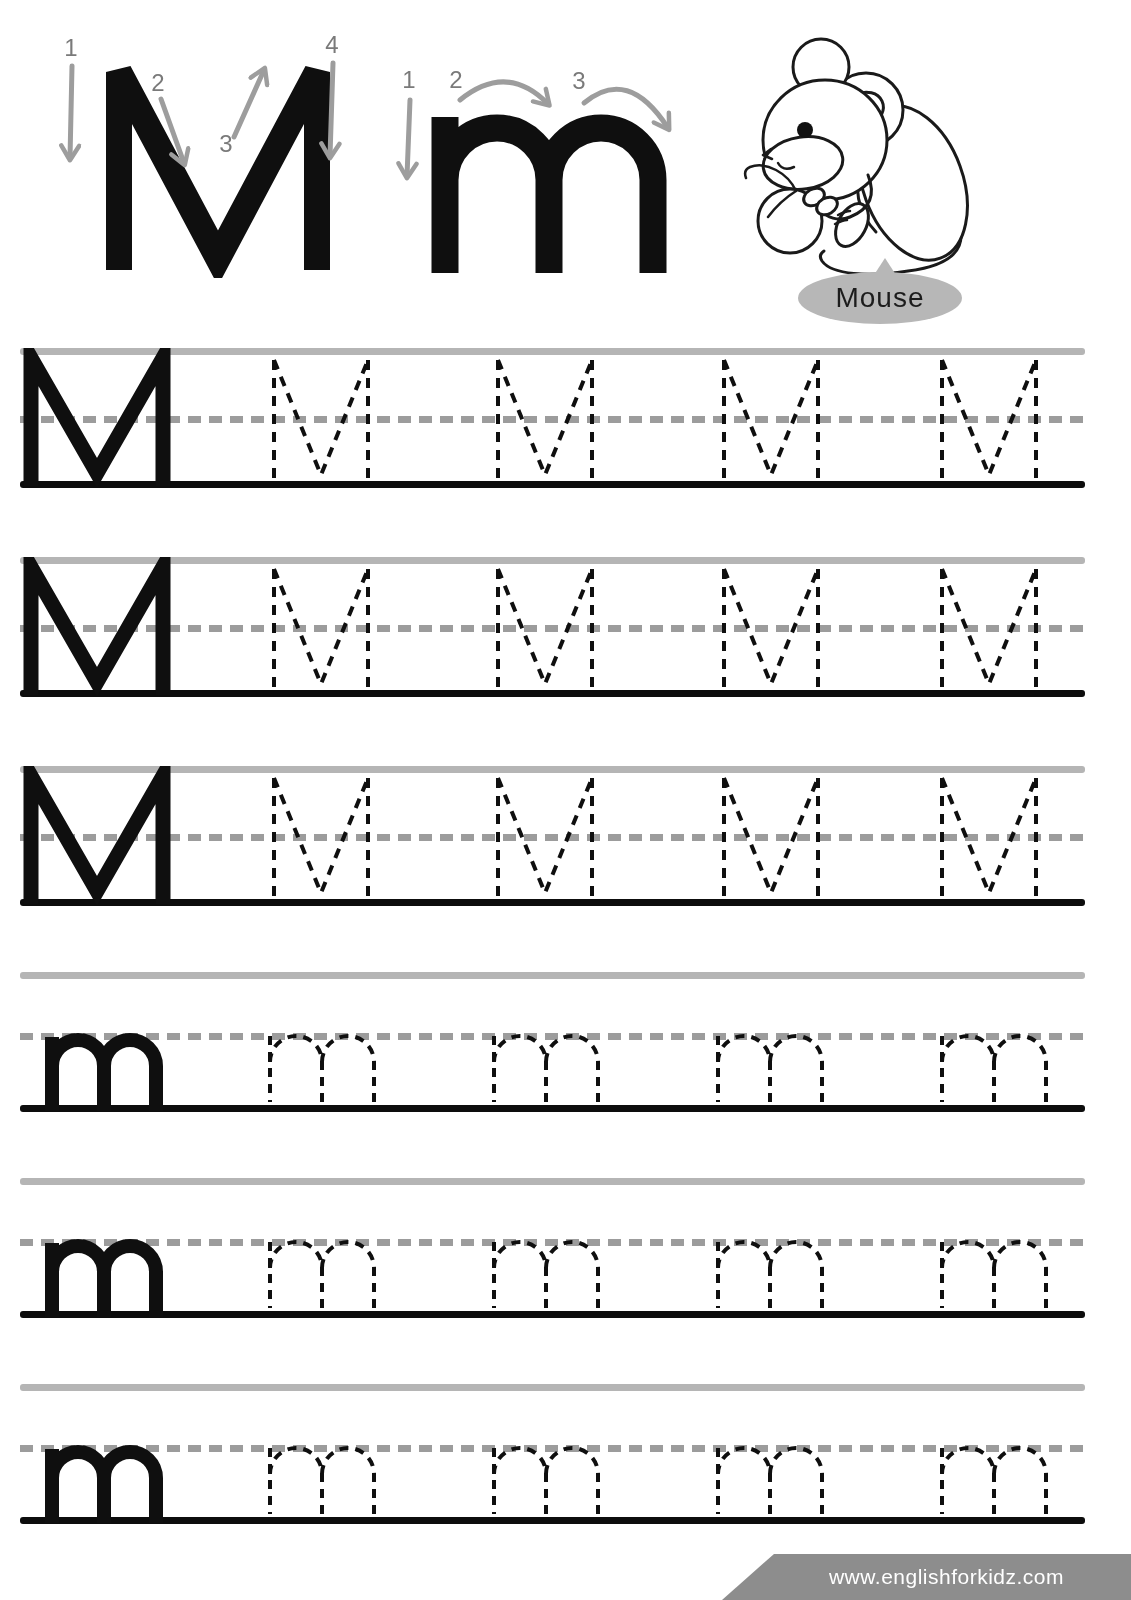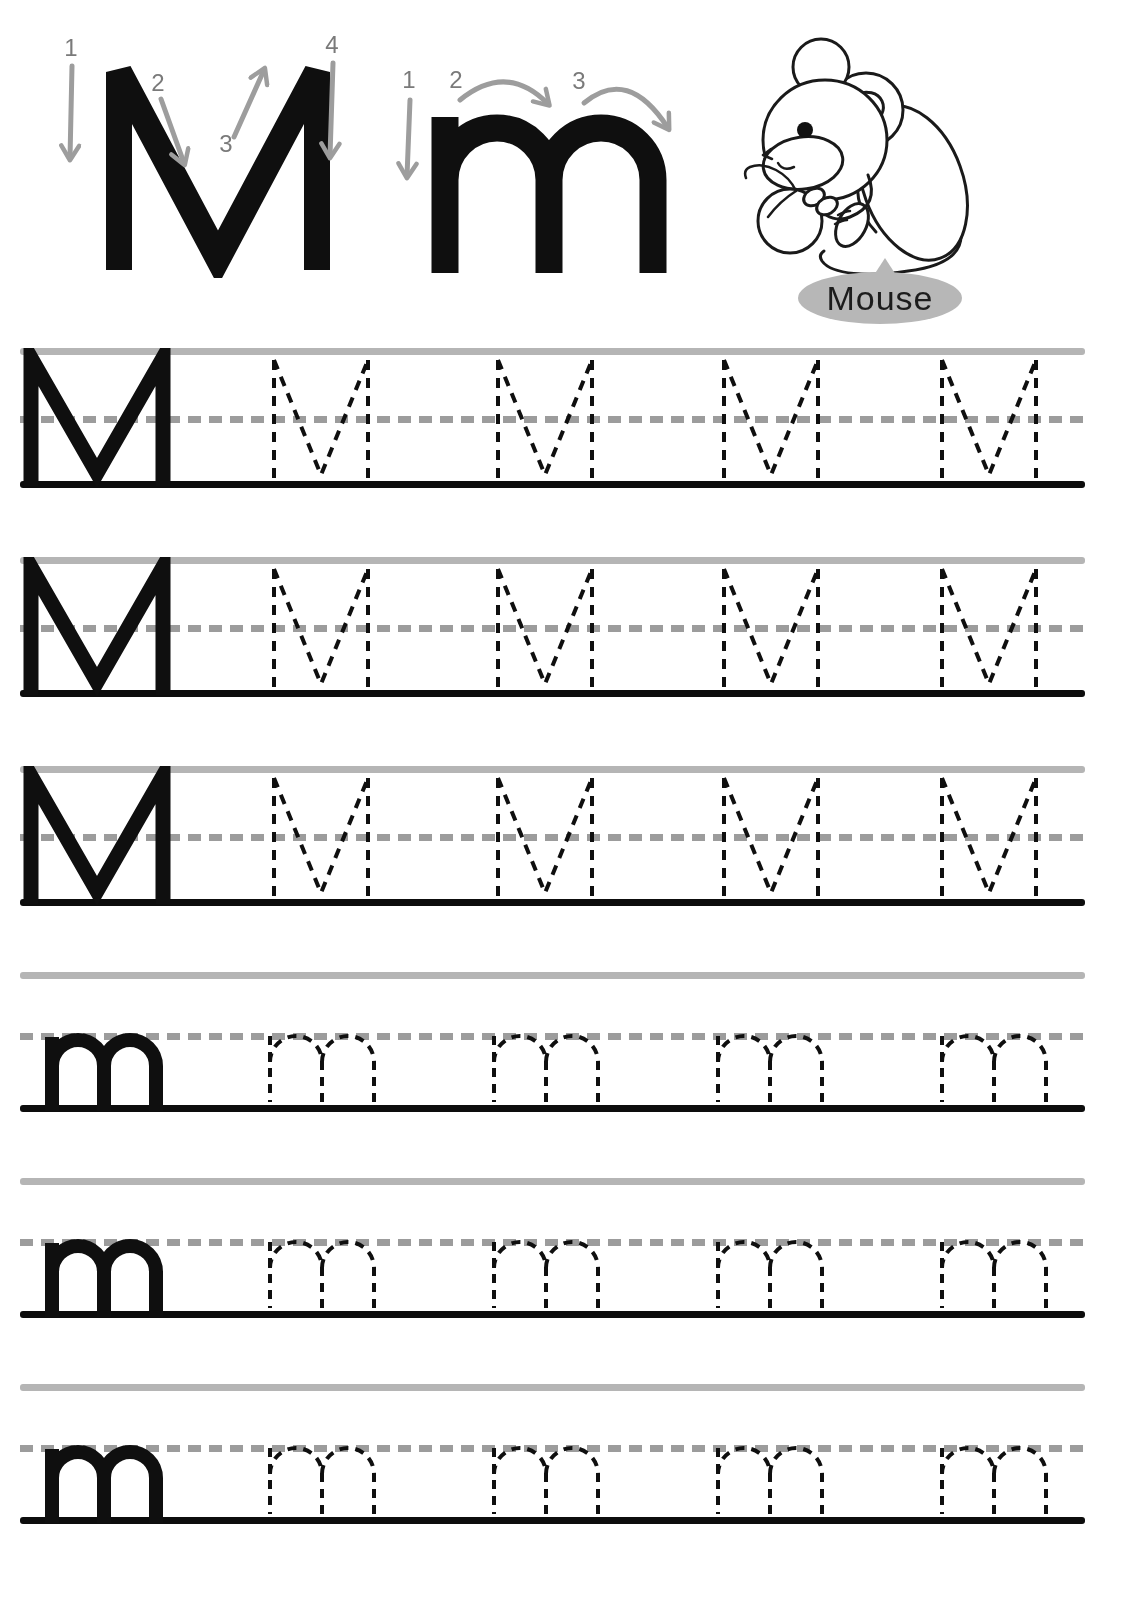--- a/index.html
+++ b/index.html
@@ -20,21 +20,21 @@
   
   .mouse-svg{position:absolute;left:710px;top:25px;}
   .mouse-svg .ln{fill:#fff;stroke:#1a1a1a;stroke-width:3;stroke-linecap:round;stroke-linejoin:round;}
   .mouse-svg .open{fill:none;}
   .mouse-svg .thin{stroke-width:2.5;fill:none;}
   .mouse-svg .fillb{fill:#111;stroke:none;}
 
   
   .bubble{position:absolute;left:798px;top:272px;width:164px;height:52px;background:var(--bubble_gray);
           border-radius:50%;display:flex;align-items:center;justify-content:center;}
-  .bubble-label{font-size:34px;color:var(--bubble_text);letter-spacing:1px;}
+  .bubble-label{font-size:28px;color:var(--bubble_text);letter-spacing:1px;}
   .bubble-tail{position:absolute;left:76px;top:-14px;width:0;height:0;
                border-left:11px solid transparent;border-right:11px solid transparent;
                border-bottom:17px solid var(--bubble_gray);}
 
   
   .trace-row{position:absolute;left:20px;width:1065px;height:142px;}
   .gline{position:absolute;left:0;width:100%;height:7px;border-radius:3px;}
   .gline-top{top:0;background:var(--guide_top_line);}
   .gline-mid{top:0;background:repeating-linear-gradient(to right,var(--guide_mid_line) 0 13px,transparent 13px 21px);border-radius:0;}
   .gline-base{background:var(--baseline_black);}
@@ -181,14 +181,17 @@
         <svg width="1065" height="142" viewBox="0 0 1065 142" class="row-letters">
           <path d="M32,139 L32,65 M32,94 A26,26 0 0 1 84,94 M84,139 L84,94 M84,94 A26,26 0 0 1 136,94 M136,139 L136,94" class="solid-l"></path>
           <path d="M250,64 L250,130 M250,90 A26,26 0 0 1 302,90 M302,130 L302,90 M302,90 A26,26 0 0 1 354,90 M354,130 L354,90" class="dashed-l"></path>
           <path d="M474,64 L474,130 M474,90 A26,26 0 0 1 526,90 M526,130 L526,90 M526,90 A26,26 0 0 1 578,90 M578,130 L578,90" class="dashed-l"></path>
           <path d="M698,64 L698,130 M698,90 A26,26 0 0 1 750,90 M750,130 L750,90 M750,90 A26,26 0 0 1 802,90 M802,130 L802,90" class="dashed-l"></path>
           <path d="M922,64 L922,130 M922,90 A26,26 0 0 1 974,90 M974,130 L974,90 M974,90 A26,26 0 0 1 1026,90 M1026,130 L1026,90" class="dashed-l"></path>
         </svg>
       </div>
     </section>
 
+  <footer class="footer">
+    <span>www.englishforkidz.com</span>
+  </footer>
 
 </div>
 
 </body></html>

